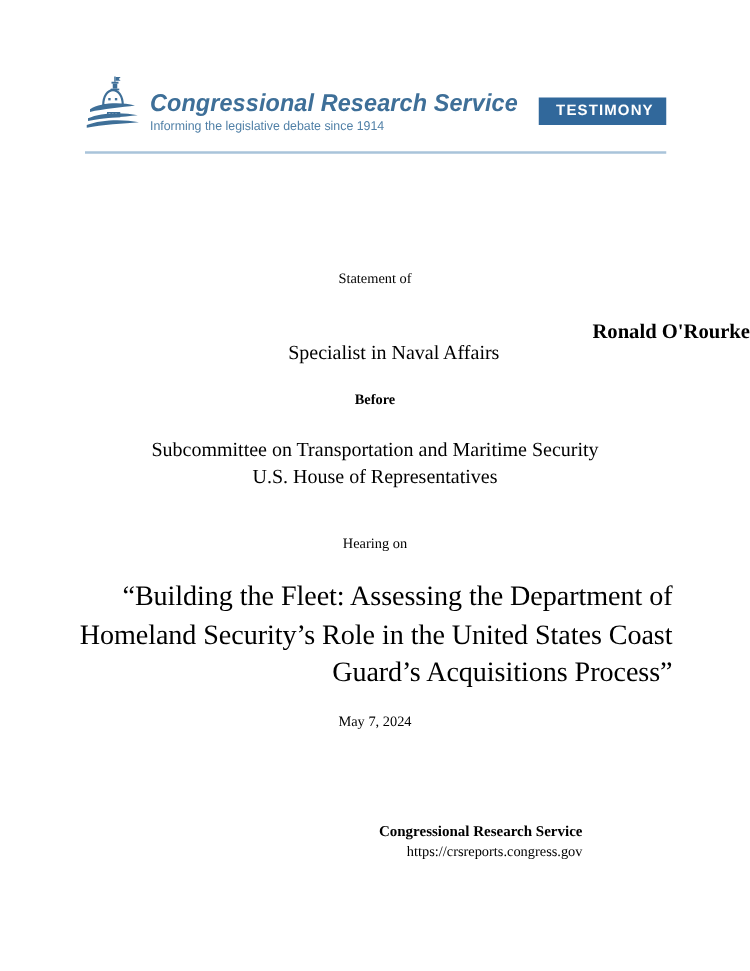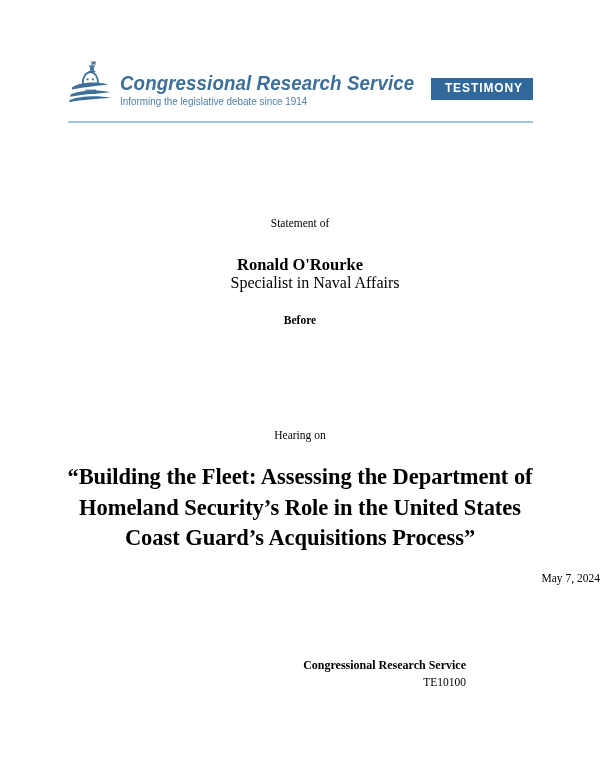--- a/index.html
+++ b/index.html
@@ -121,20 +121,21 @@
   }
 
   .presenter-name {
     position: absolute;
     left: 0;
     top: 255px;
     width: 600px;
     font-size: 16.5px;
     font-weight: bold;
     line-height: 1.25;
+    text-align: right;
   }
 
   .presenter-role {
     position: absolute;
     left: 15px;
     top: 273px;
     width: 600px;
     font-size: 16px;
     line-height: 1.25;
   }
@@ -167,34 +168,33 @@
     font-size: 11.5px;
     line-height: 1.2;
   }
 
   .hearing-title {
     position: absolute;
     left: 62px;
     top: 462px;
     width: 476px;
     font-size: 22.5px;
-    font-weight: bold;
+    font-weight: normal;
     line-height: 1.36;
-    text-align: center;
+    text-align: right;
     letter-spacing: -0.05px;
   }
 
   .hearing-date {
     position: absolute;
     left: 0;
     top: 572px;
     width: 600px;
     font-size: 11.5px;
     line-height: 1.2;
-    text-align: right;
   }
 
   
   .attribution {
     position: absolute;
     right: 70px;
     top: 657px;
     text-align: right;
     line-height: 1.45;
   }
@@ -267,32 +267,34 @@
   <div class="body-block">
 
     <div class="lbl-statement-of">Statement of</div>
 
     <div class="presenter-name">Ronald O'Rourke</div>
     <div class="presenter-role">Specialist in Naval Affairs</div>
 
     <div class="lbl-before">Before</div>
 
     <div class="venue">
+      <div>Subcommittee on Transportation and Maritime Security</div>
+      <div>U.S. House of Representatives</div>
     </div>
 
     <div class="lbl-hearing-on">Hearing on</div>
 
     <div class="hearing-title">“Building the Fleet: Assessing the Department of Homeland Security’s Role in the United States Coast Guard’s Acquisitions Process”</div>
 
     <div class="hearing-date">May 7, 2024</div>
   </div>
 
   <div class="attribution">
     <div class="attr-org">Congressional Research Service</div>
-    <div class="attr-code">TE10100</div>
+    <div class="attr-url">https://crsreports.congress.gov</div>
   </div>
 
   <div class="footer">
     
     
   </div>
 
 </div>
 
 </body></html>

